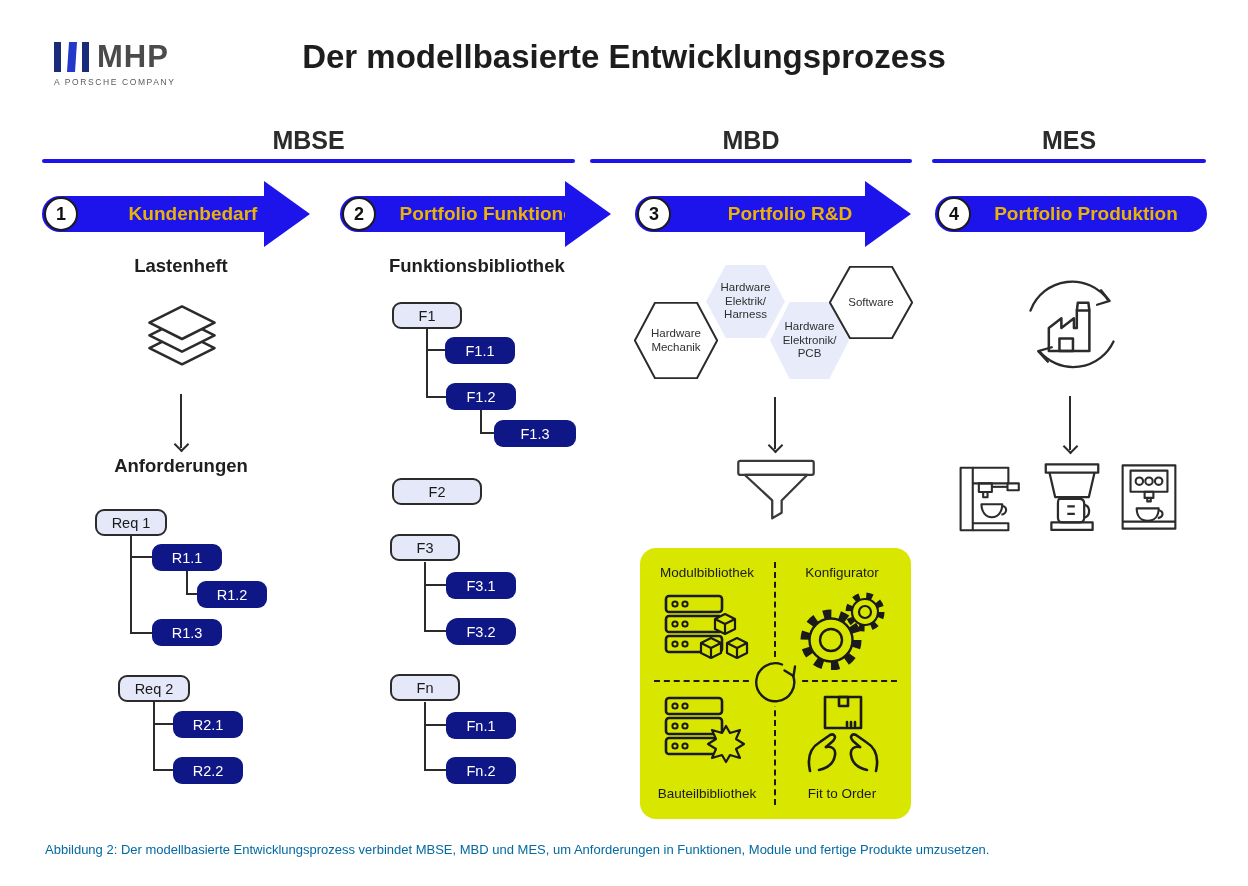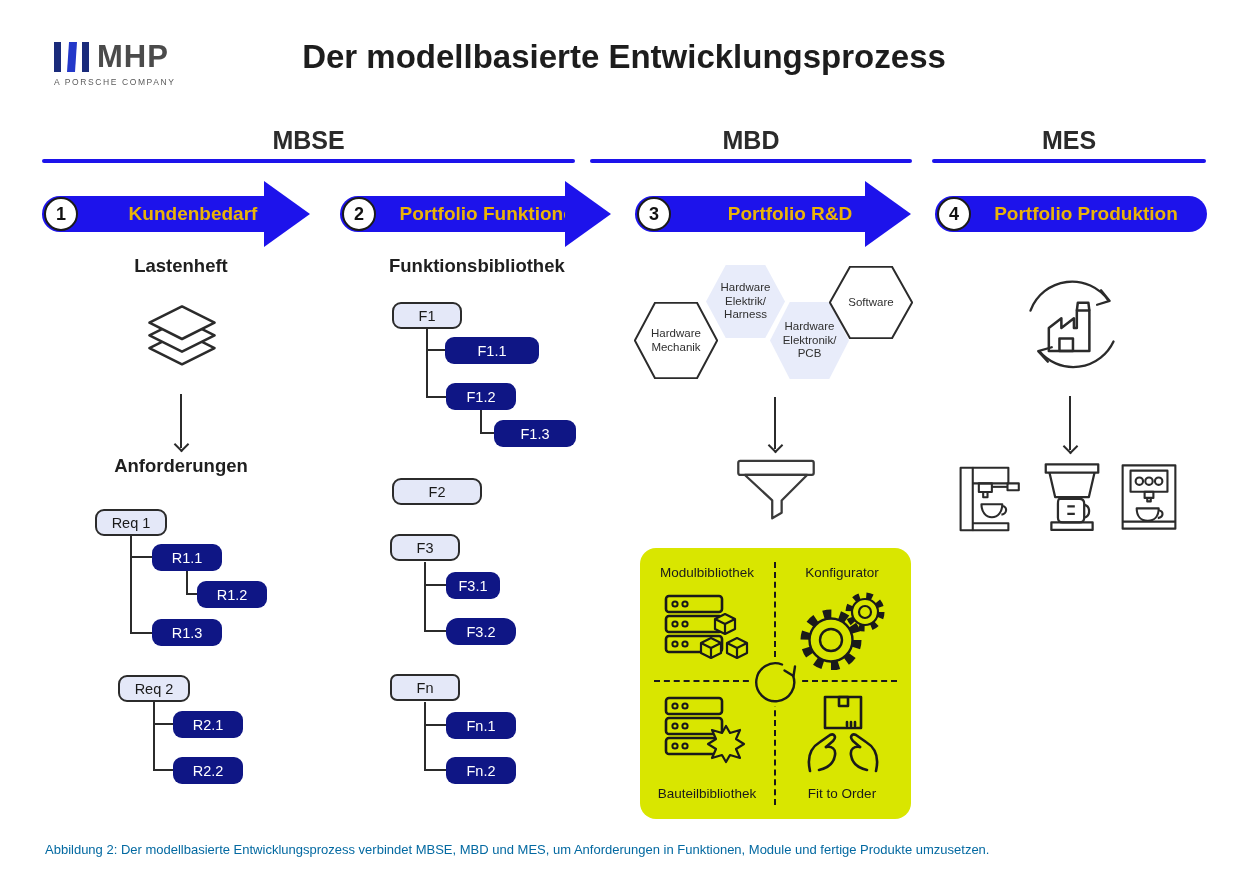--- a/index.html
+++ b/index.html
@@ -134,31 +134,31 @@
   <div class="node dark" style="left:197px;top:581px;width:70px;">R1.2</div>
   <div class="node dark" style="left:152px;top:619px;width:70px;">R1.3</div>
 
   <div class="node light" style="left:118px;top:675px;width:72px;">Req 2</div>
   <div class="node dark" style="left:173px;top:711px;width:70px;">R2.1</div>
   <div class="node dark" style="left:173px;top:757px;width:70px;">R2.2</div>
 
   <div class="colhead" style="left:389px;top:255px;width:220px;">Funktionsbibliothek</div>
 
   <div class="node light" style="left:392px;top:302px;width:70px;">F1</div>
-  <div class="node dark" style="left:445px;top:337px;width:94px;">F1.1</div>
+  <div class="node dark" style="left:445px;top:337px;width:70px;">F1.1</div>
   <div class="node dark" style="left:446px;top:383px;width:70px;">F1.2</div>
   <div class="node dark" style="left:494px;top:420px;width:82px;">F1.3</div>
 
   <div class="node light" style="left:392px;top:478px;width:90px;">F2</div>
 
   <div class="node light" style="left:390px;top:534px;width:70px;">F3</div>
-  <div class="node dark" style="left:446px;top:572px;width:54px;">F3.1</div>
+  <div class="node dark" style="left:446px;top:572px;width:70px;">F3.1</div>
   <div class="node dark" style="left:446px;top:618px;width:70px;border-radius:12px;">F3.2</div>
 
-  <div class="node light" style="left:390px;top:674px;width:70px;border-radius:7px;">Fn</div>
+  <div class="node light" style="left:390px;top:674px;width:70px;">Fn</div>
   <div class="node dark" style="left:446px;top:712px;width:70px;">Fn.1</div>
   <div class="node dark" style="left:446px;top:757px;width:70px;">Fn.2</div>
 
   <div class="hex" style="left:706px;top:265px;width:79px;height:73px;">
     <svg viewBox="0 0 100 100" preserveAspectRatio="none">
         <polygon points="25,0 75,0 100,50 75,100 25,100 0,50" fill="#E8ECFA"></polygon>
       </svg>
     <div class="hex-text">
       <span>Hardware</span>
       <span>Elektrik/</span>

